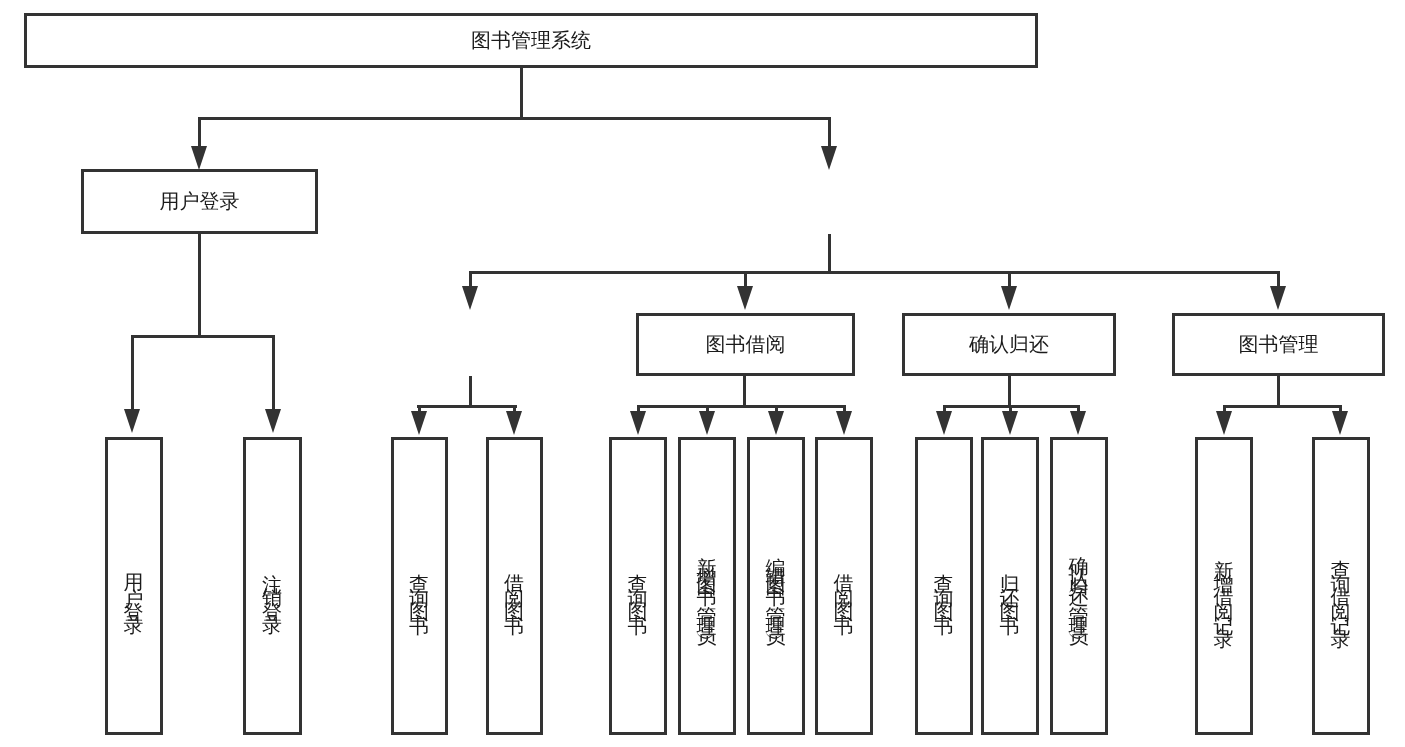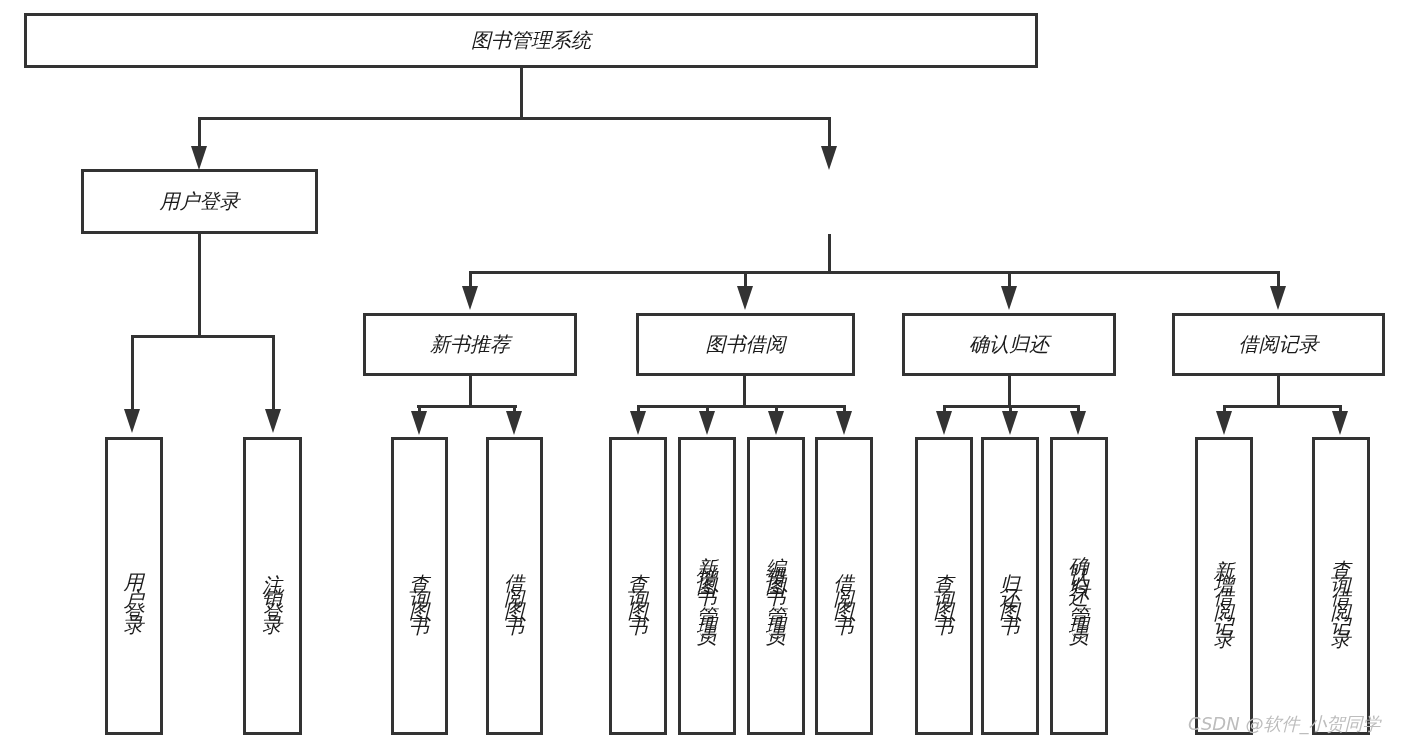--- a/index.html
+++ b/index.html
@@ -9,21 +9,20 @@
     --text:#1b1b1b;
     --wm:#bdbdbd;
   }
   html,body{margin:0;padding:0;background:#ffffff;}
   body{font-family:"DejaVu Sans","Liberation Sans",sans-serif;}
   .stage{
     position:relative;
     width:1405px;height:747px;
     background:var(--fill);
     overflow:hidden;
-    font-style:italic;
   }
   .box{
     position:absolute;
     box-sizing:border-box;
     background:var(--fill);
     border:3px solid var(--border);
     display:flex;align-items:center;justify-content:center;
     color:var(--text);
     font-size:20px;
     text-align:center;
@@ -83,31 +82,28 @@
   <div class="hline" style="left:469px;top:271px;width:811px;"></div>
   <div class="vline" style="left:469px;top:271px;height:16px;"></div>
   <div class="arrow" style="left:462px;top:286px;"></div>
   <div class="vline" style="left:744px;top:271px;height:16px;"></div>
   <div class="arrow" style="left:737px;top:286px;"></div>
   <div class="vline" style="left:1008px;top:271px;height:16px;"></div>
   <div class="arrow" style="left:1001px;top:286px;"></div>
   <div class="vline" style="left:1277px;top:271px;height:16px;"></div>
   <div class="arrow" style="left:1270px;top:286px;"></div>
 
-  <div class="box" style="left:363px;top:313px;width:214px;height:63px;">
-    <span>新书推荐</span>
-  </div>
   <div class="box" style="left:636px;top:313px;width:219px;height:63px;">
     <span>图书借阅</span>
   </div>
   <div class="box" style="left:902px;top:313px;width:214px;height:63px;">
     <span>确认归还</span>
   </div>
   <div class="box" style="left:1172px;top:313px;width:213px;height:63px;">
-    <span>借阅记录</span>
+    <span>图书管理</span>
   </div>
 
   <div class="vline" style="left:469px;top:376px;height:31px;"></div>
   <div class="hline" style="left:417px;top:405px;width:100px;"></div>
   <div class="vline" style="left:418px;top:405px;height:8px;"></div>
   <div class="arrow" style="left:411px;top:411px;"></div>
   <div class="vline" style="left:513px;top:405px;height:8px;"></div>
   <div class="arrow" style="left:506px;top:411px;"></div>
 
   <div class="vline" style="left:743px;top:376px;height:31px;"></div>
@@ -174,15 +170,14 @@
     <span class="vtext tight">确认归还（管理员）</span>
   </div>
 
   <div class="box" style="left:1195px;top:437px;width:58px;height:298px;">
     <span class="vtext">新增借阅记录</span>
   </div>
   <div class="box" style="left:1312px;top:437px;width:58px;height:298px;">
     <span class="vtext">查询借阅记录</span>
   </div>
 
-  <div class="watermark" style="left:1188px;top:712px;">CSDN @软件_小贺同学</div>
 
 </div>
 
 </body></html>

